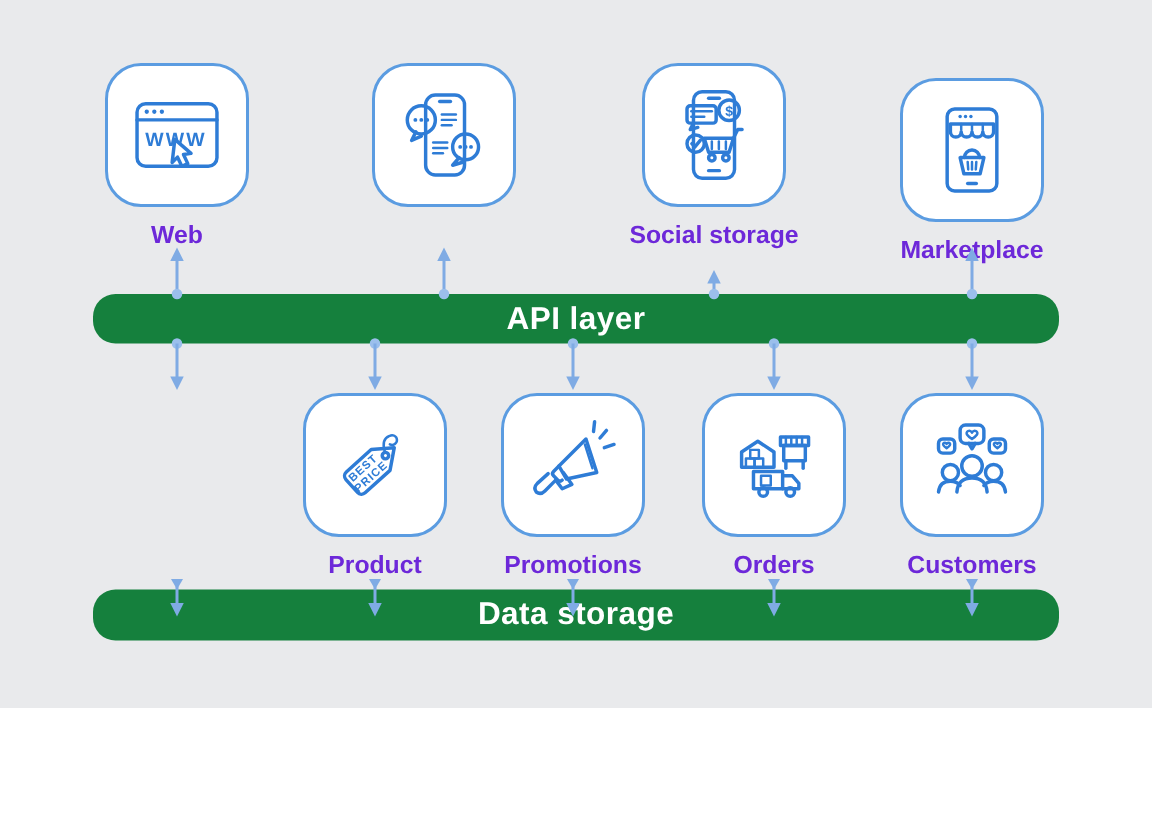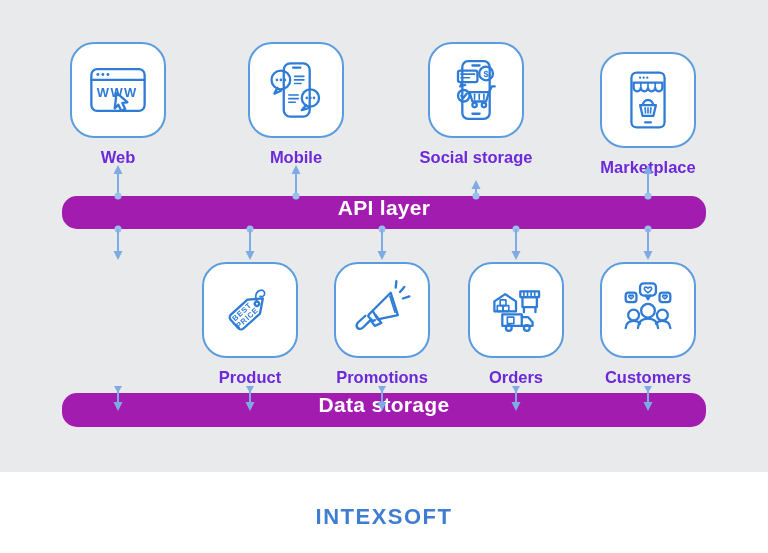--- a/index.html
+++ b/index.html
@@ -7,21 +7,21 @@
   .stage{position:absolute;left:0;top:0;width:768px;height:553px;}
   .gray-panel{position:absolute;left:0;top:0;width:768px;height:472px;background:#e9eaec;}
   .cell{position:absolute;display:flex;flex-direction:column;align-items:center;width:130px;}
   .iconbox{width:96px;height:96px;background:#ffffff;border:2.5px solid #5b9ce1;border-radius:24px;display:flex;align-items:center;justify-content:center;box-sizing:border-box;}
   .iconbox svg{width:72px;height:72px;}
   .ic{stroke:#2e7cd6;fill:none;stroke-width:3.2;stroke-linecap:round;stroke-linejoin:round;}
   .ic .f{fill:#2e7cd6;stroke:none;}
   .ic .t{fill:#2e7cd6;stroke:none;font-family:"Liberation Sans",sans-serif;font-weight:bold;}
   .ic .thin{stroke-width:2.3;}
   .nodelabel{margin-top:9px;font-size:16.5px;font-weight:bold;color:#6d28d9;text-align:center;line-height:1.25;width:118px;}
-  .bar{position:absolute;left:62px;width:644px;background:#a21caf;border-radius:15px;display:flex;justify-content:center;color:#ffffff;font-weight:bold;font-size:21px;letter-spacing:0.3px;}
+  .bar{position:absolute;left:62px;width:644px;background:#15803d;border-radius:15px;display:flex;align-items:center;justify-content:center;color:#ffffff;font-weight:bold;font-size:21px;letter-spacing:0.3px;}
   .bar.api{top:196px;height:33px;}
   .bar.data{top:393px;height:34px;}
   .connectors{position:absolute;left:0;top:0;width:768px;height:553px;pointer-events:none;}
   .logo{position:absolute;left:0;top:504px;width:768px;text-align:center;font-size:22px;font-weight:bold;letter-spacing:1.5px;color:#3e7dd2;}
 </style>
 </head>
 <body>
 
 <div class="stage">
   <div class="gray-panel"></div>
@@ -57,21 +57,20 @@
         <circle cx="70" cy="61" r="12"></circle>
         <path d="M64,71 l-6,7 10,-3"></path>
         <circle class="f" cx="65" cy="61" r="1.8"></circle>
           <circle class="f" cx="70" cy="61" r="1.8"></circle>
           <circle class="f" cx="75" cy="61" r="1.8"></circle>
         <line class="thin" x1="40" y1="57" x2="53" y2="57"></line>
           <line class="thin" x1="40" y1="62" x2="53" y2="62"></line>
           <line class="thin" x1="40" y1="67" x2="49" y2="67"></line>
       </svg>
     </div>
-    <div class="nodelabel">Mobile</div>
   </div>
 
   <div class="cell" style="left:411px;top:42px;">
     <div class="iconbox">
       <svg class="ic" viewBox="0 0 100 100">
         <rect x="31" y="10" width="38" height="80" rx="8"></rect>
         <line x1="45" y1="16" x2="55" y2="16"></line>
         <rect x="25" y="23" width="27" height="16" rx="3"></rect>
         <line class="thin" x1="29" y1="28" x2="48" y2="28"></line>
           <line class="thin" x1="29" y1="33" x2="41" y2="33"></line>
@@ -272,14 +271,13 @@
           <polygon points="511.5,402 520.5,402 516,411" stroke="none"></polygon>
       </g>
       <g>
         <polygon points="644,386 652,386 648,393" stroke="none"></polygon>
           <line x1="648" y1="391" x2="648" y2="403"></line>
           <polygon points="643.5,402 652.5,402 648,411" stroke="none"></polygon>
       </g>
     </g>
   </svg>
 
-  <div class="logo">INTEXSOFT</div>
 </div>
 
 </body></html>

